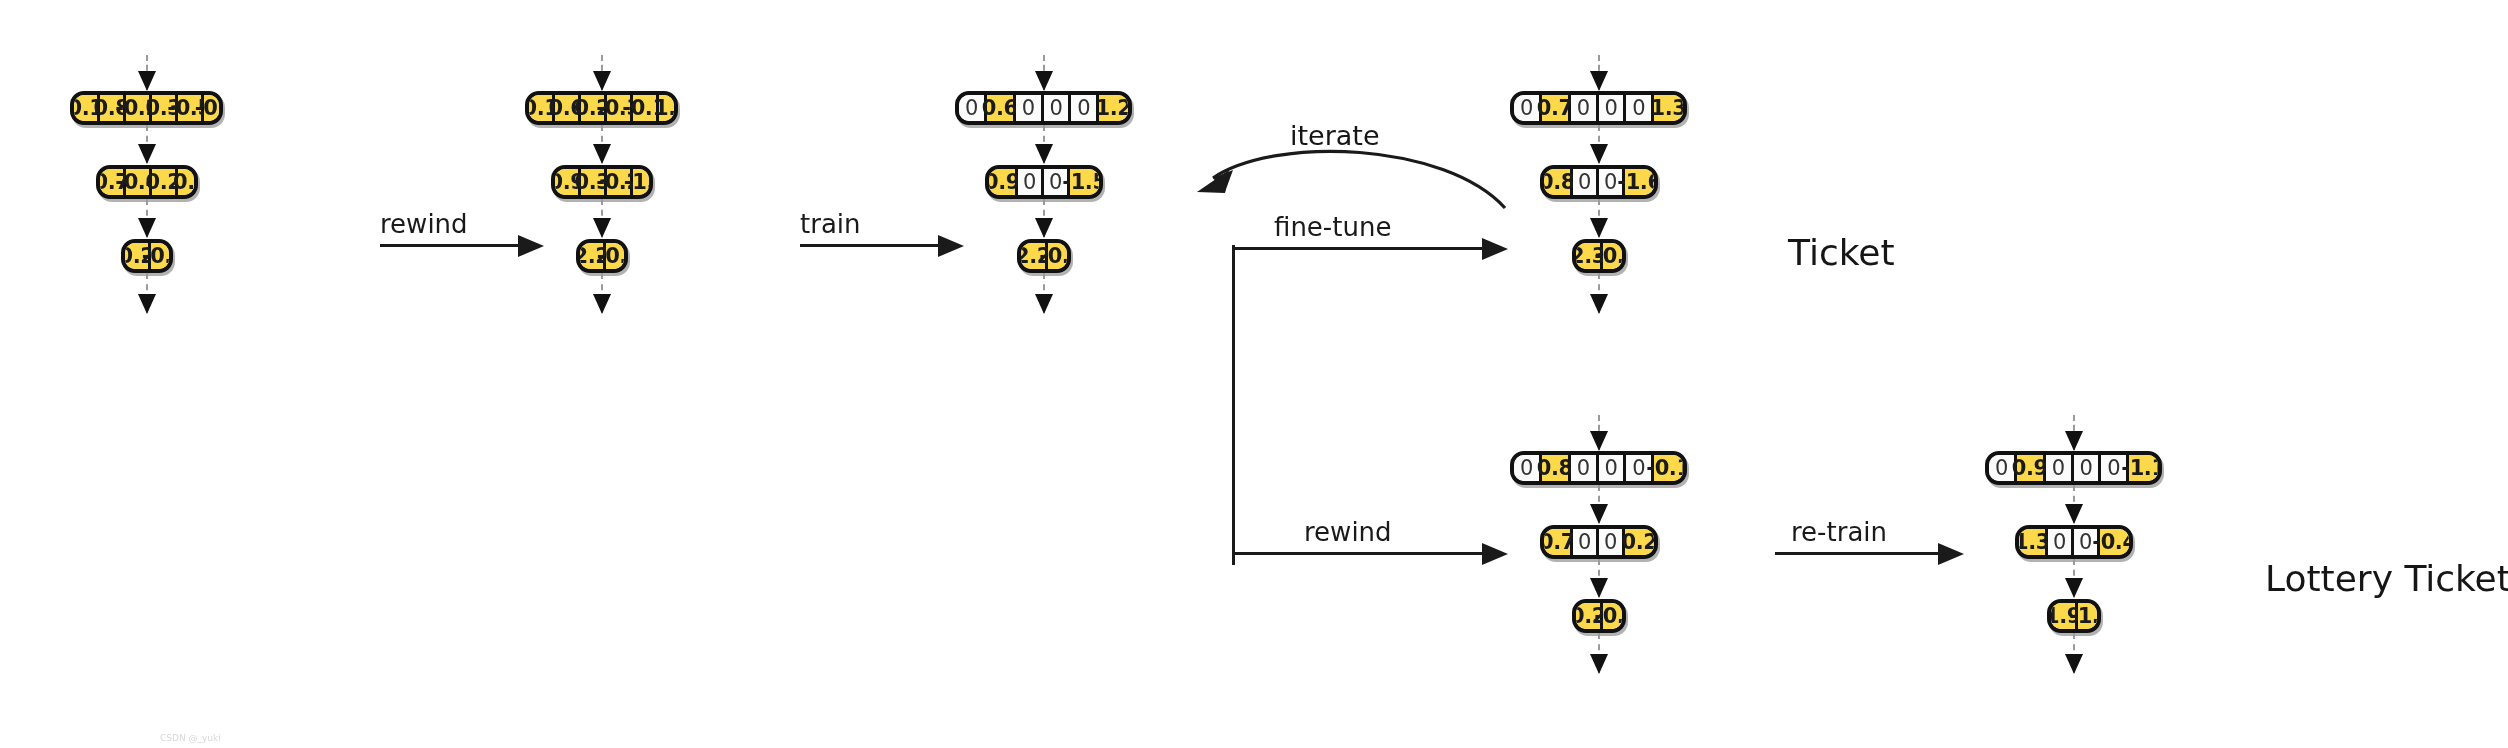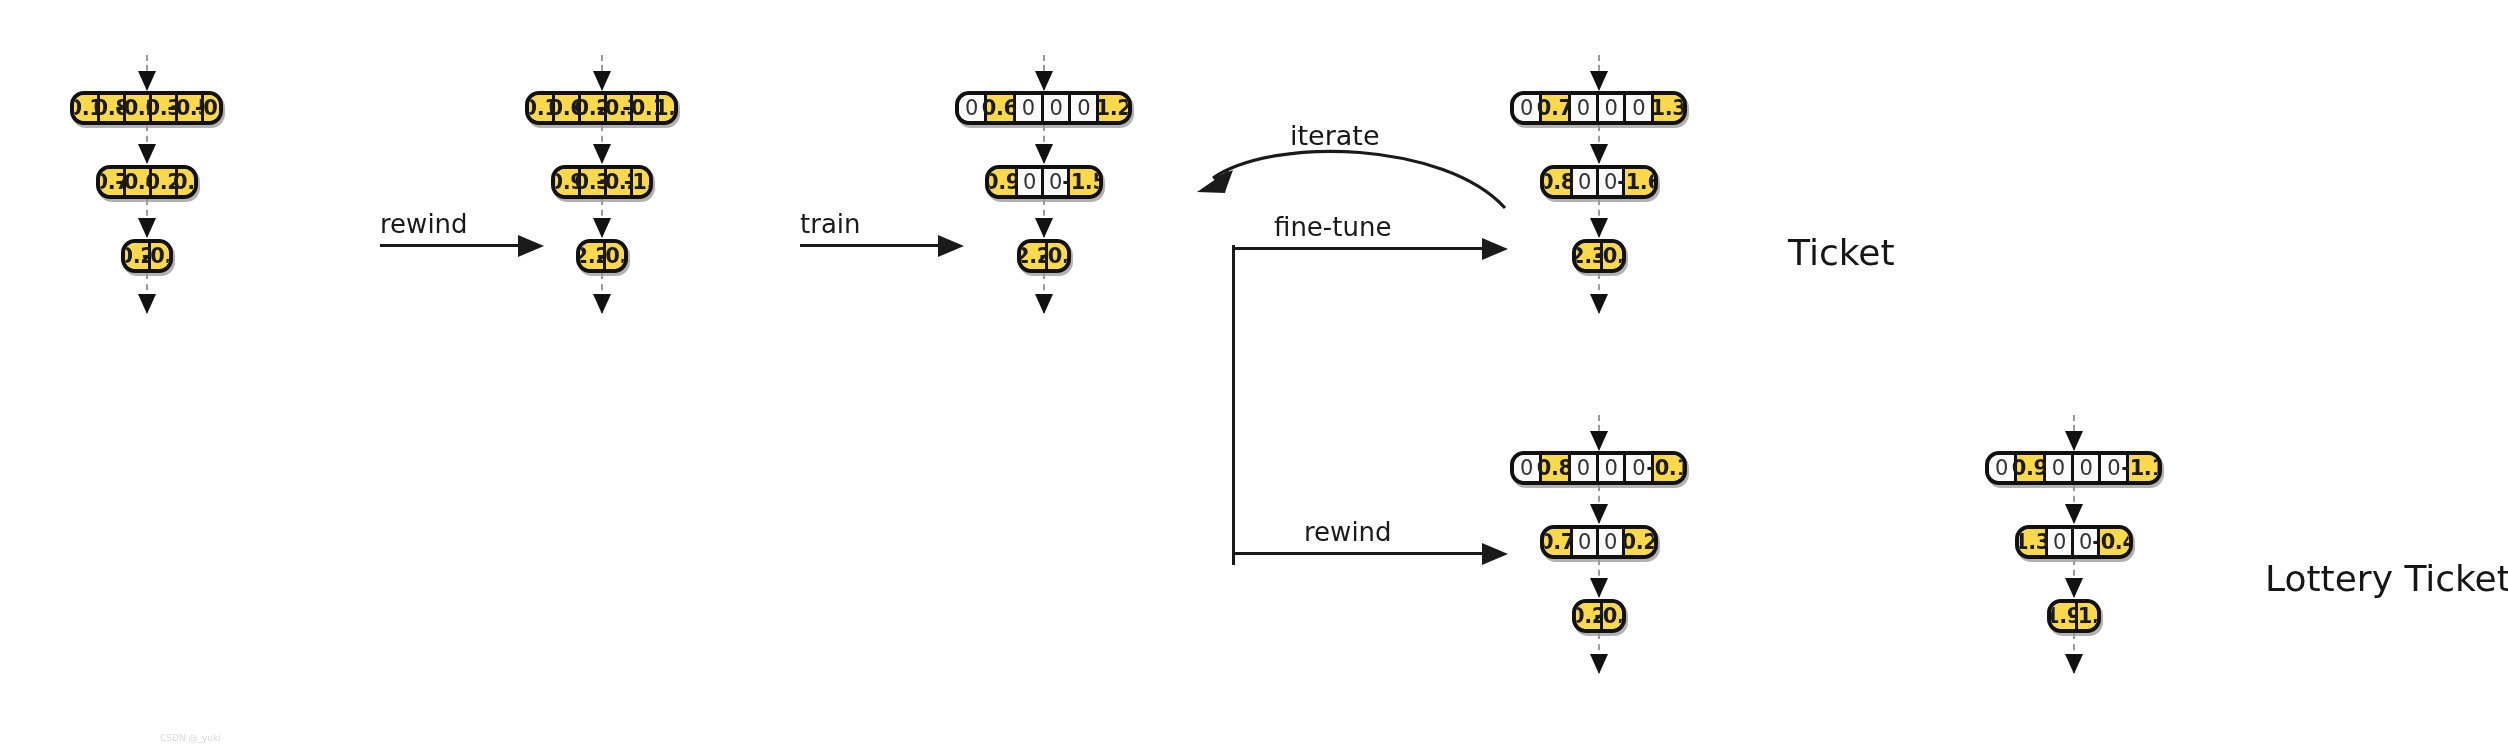--- a/index.html
+++ b/index.html
@@ -320,20 +320,25 @@
     <div class="layer" style="left:62px;top:184px;width:54px;height:34px;">
       <div class="cell on" style="width:27px;">0.2</div>
       <div class="cell on" style="width:27px;">-0.9</div>
     </div>
     <div class="conn" style="left:86px;top:218px;width:6px;height:40px;">
       <div class="stem"></div>
       <div class="head"></div>
     </div>
   </div>
 
+  <div class="harrow" style="left:1775px;top:513px;width:200px;">
+    <div class="cap" style="left:16px;">re-train</div>
+    <div class="line" style="width:165px;"></div>
+    <div class="tip" style="left:163px;"></div>
+  </div>
 
   <div class="network" style="left:1985px;top:415px;">
     <div class="conn" style="left:86px;top:0px;width:6px;height:35px;">
       <div class="stem"></div>
       <div class="head"></div>
     </div>
     <div class="layer" style="left:0px;top:36px;width:177px;height:34px;">
       <div class="cell off" style="width:29px;">0</div>
       <div class="cell on" style="width:29px;">0.9</div>
       <div class="cell off" style="width:29px;">0</div>

